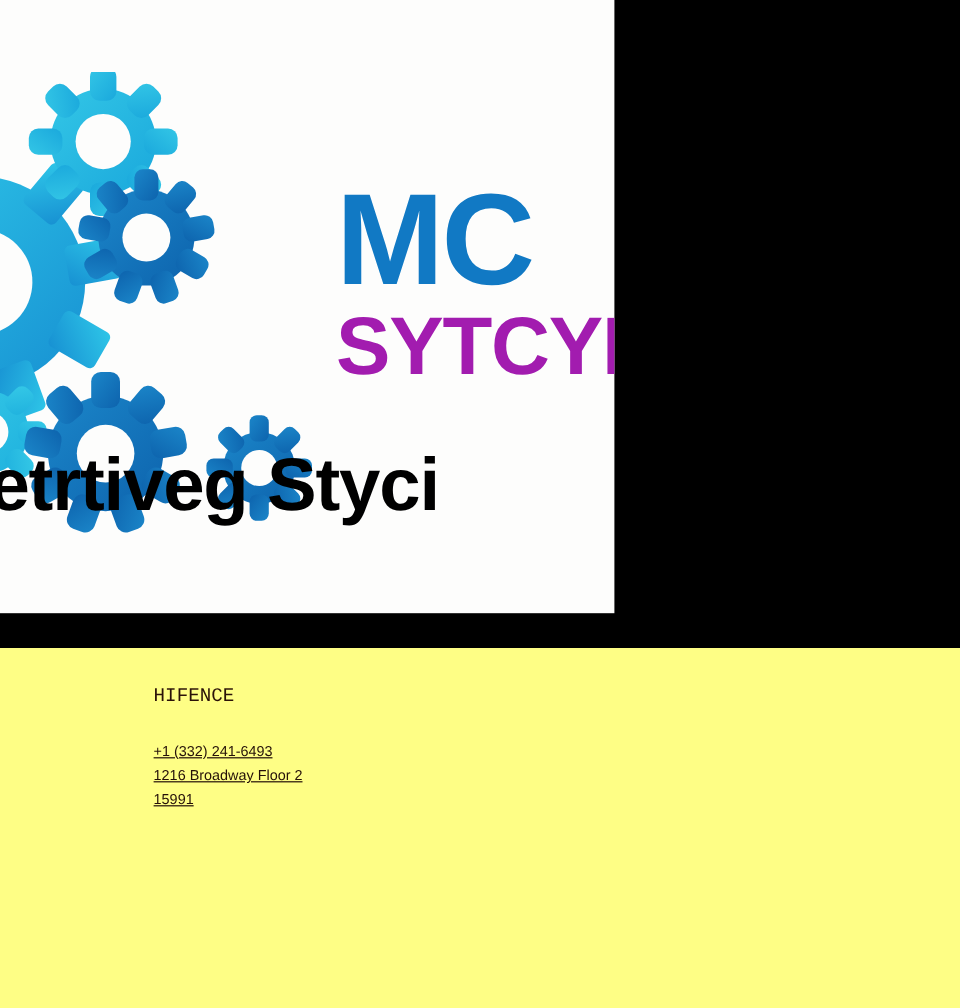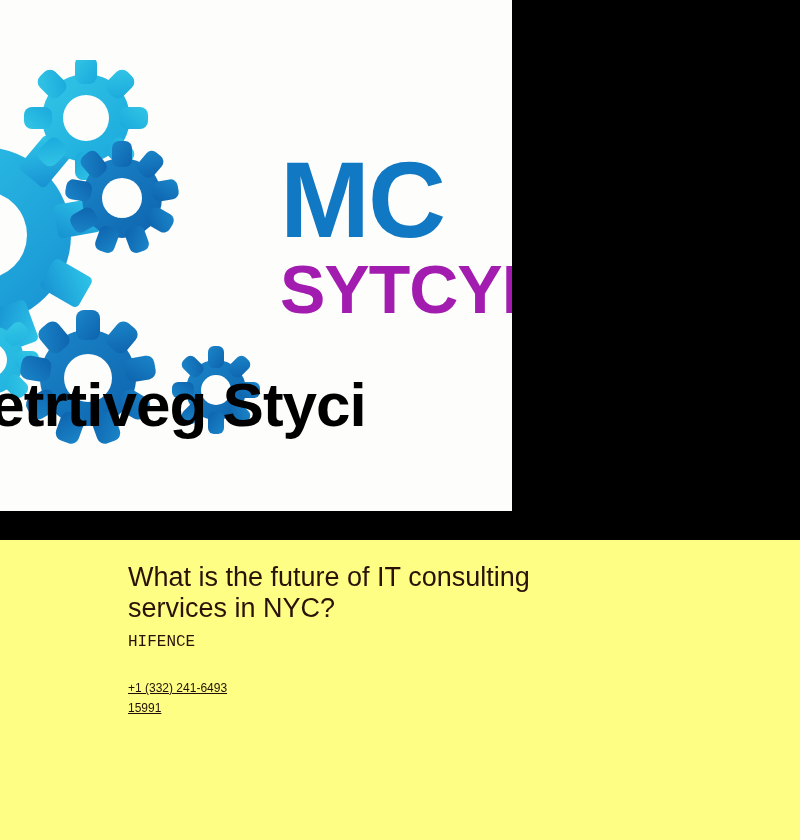--- a/index.html
+++ b/index.html
@@ -277,24 +277,24 @@
 
       <div id="logo-tagline">Setrtiveg Styci</div>
 
     </div>
   </div>
 </div>
 
 <div id="content-card">
   <div id="content-inner">
 
-    <h1 id="page-title">What is the future of IT consulting services in NYC?</h1>
 
     <div id="brand-name">HIFENCE</div>
 
     <div id="contact-block">
       <div class="contact-line">+1 (332) 241-6493</div>
+      <div class="contact-line">1216 Broadway Floor 2</div>
       <div class="contact-line">15991</div>
     </div>
 
 
   </div>
 </div>
 
 </body></html>

